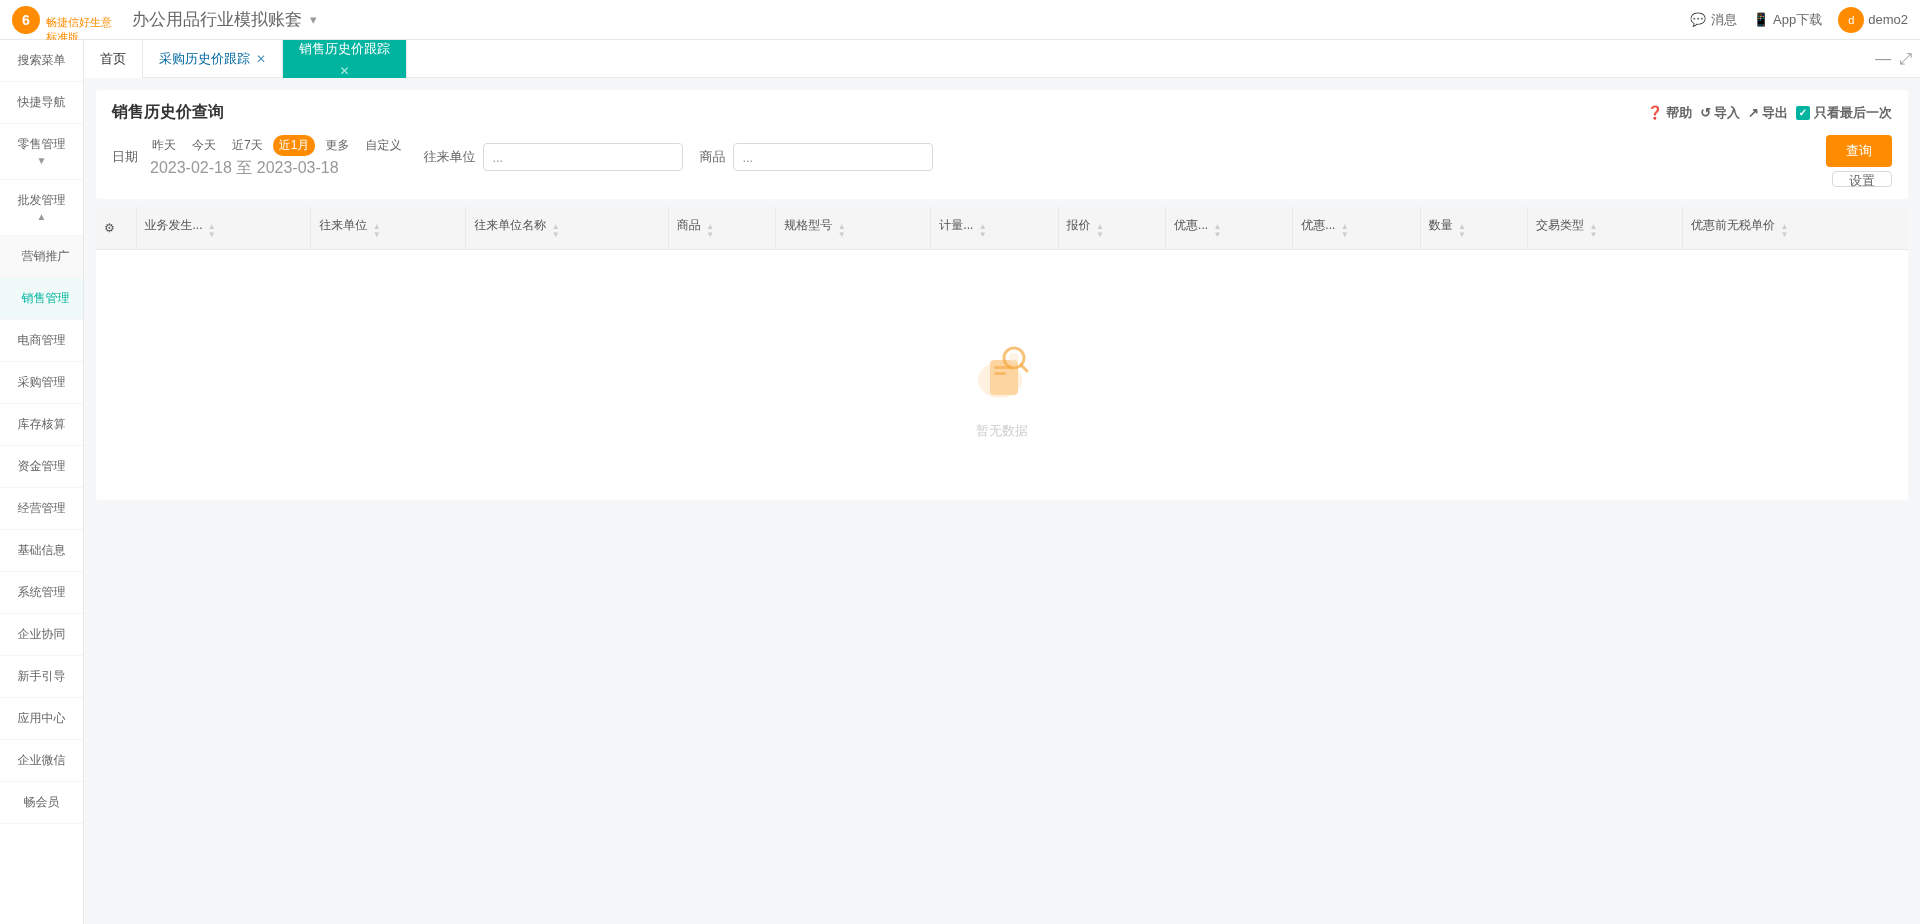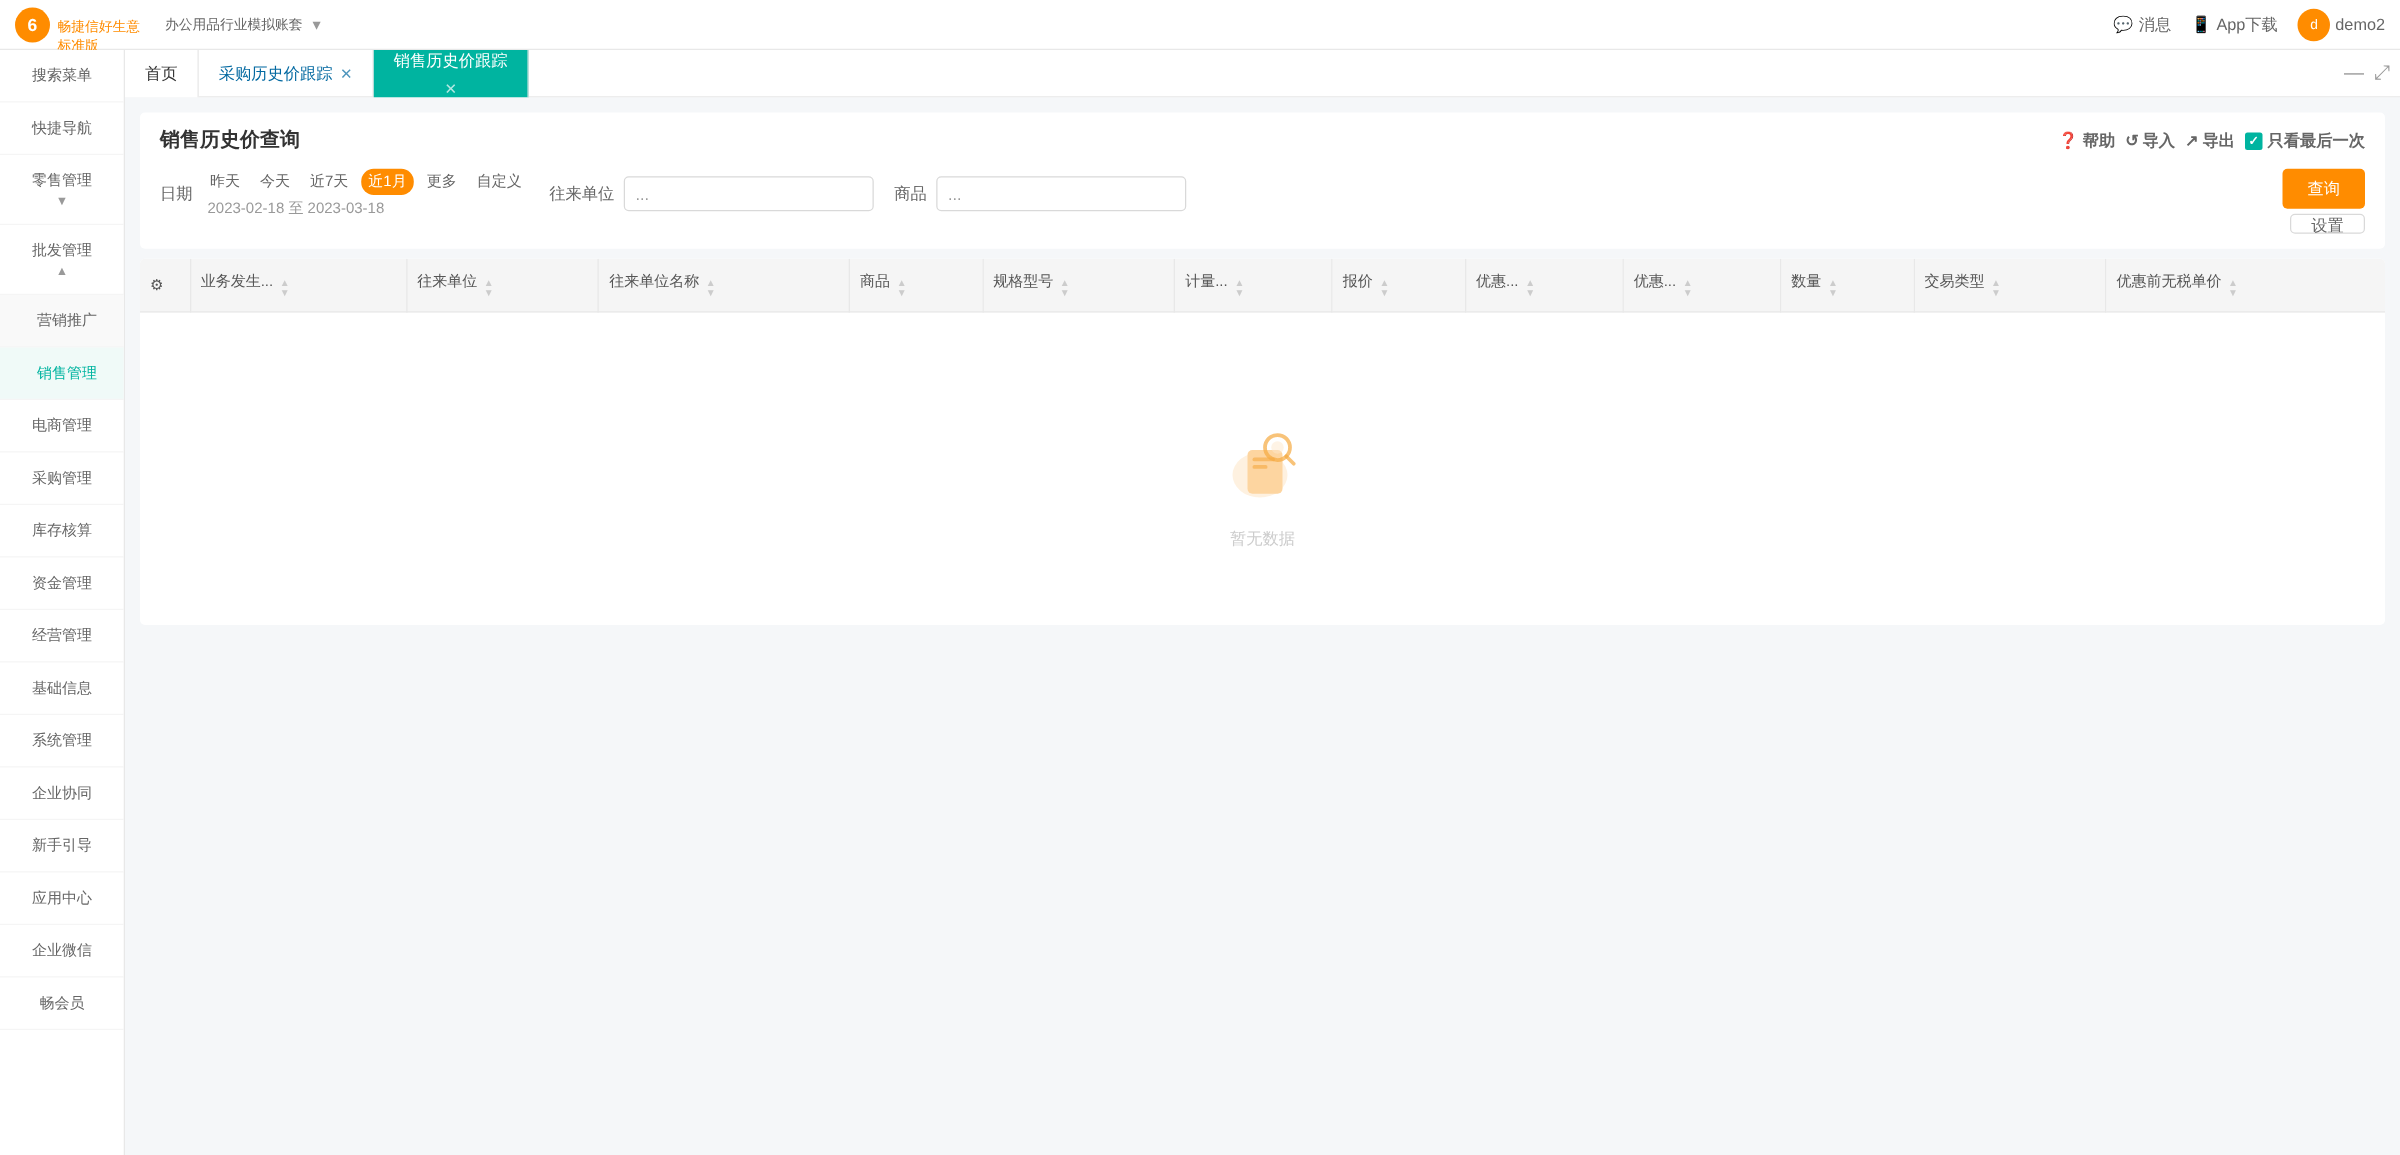--- a/index.html
+++ b/index.html
@@ -21,21 +21,21 @@
     .logo-icon { width: 28px; height: 28px; background: #ff8c00; border-radius: 50%; display: flex; align-items: center; justify-content: center; color: #fff; font-size: 14px; font-weight: bold; }
     .logo-text { font-size: 11px; color: #ff8c00; line-height: 1.3; margin-top: 20px; }
     .top-bar-right { display: flex; align-items: center; gap: 16px; color: #666; font-size: 13px; }
     .top-bar-right-item { display: flex; align-items: center; gap: 4px; cursor: pointer; }
     .avatar { width: 26px; height: 26px; border-radius: 50%; background: #ff8c00; color: #fff; display: flex; align-items: center; justify-content: center; font-size: 11px; }
 
     
     .main-layout { display: flex; flex: 1; overflow: hidden; }
 
     
-    .sidebar { width: 100px; background: #fff; border-right: 1px solid #e8e8e8; display: flex; flex-direction: column; overflow-y: auto; flex-shrink: 0; }
+    .sidebar { width: 84px; background: #fff; border-right: 1px solid #e8e8e8; display: flex; flex-direction: column; overflow-y: auto; flex-shrink: 0; }
     .sidebar-item { padding: 12px 8px; text-align: center; cursor: pointer; color: #666; font-size: 12px; border-bottom: 1px solid #f5f5f5; position: relative; }
     .sidebar-item.active { color: #00b4a0; }
     .sidebar-item .arrow { font-size: 10px; color: #999; }
 
     
     .content-area { flex: 1; display: flex; flex-direction: column; overflow: hidden; }
 
     
     .tab-bar { height: 38px; background: #fff; display: flex; align-items: center; border-bottom: 1px solid #e8e8e8; flex-shrink: 0; padding: 0; }
     .tab-item { height: 38px; display: flex; align-items: center; padding: 0 16px; cursor: pointer; font-size: 13px; color: #0369a1; border-right: 1px solid #e8e8e8; gap: 6px; white-space: nowrap; }
@@ -52,21 +52,21 @@
     .query-panel { background: #fff; margin: 12px 12px 0 12px; border-radius: 4px; padding: 12px 16px; }
     .query-panel-title { font-size: 16px; font-weight: bold; color: #333; margin-bottom: 12px; display: flex; align-items: center; justify-content: space-between; }
     .query-panel-actions { display: flex; gap: 8px; align-items: center; font-size: 13px; color: #666; }
     .query-panel-actions span { cursor: pointer; display: flex; align-items: center; gap: 3px; }
     .only-last-check { display: flex; align-items: center; gap: 4px; }
     .checkbox-checked { width: 14px; height: 14px; background: #00b4a0; border-radius: 2px; display: flex; align-items: center; justify-content: center; color: #fff; font-size: 10px; }
     .filter-label { color: #666; white-space: nowrap; font-size: 13px; }
     .date-shortcuts { display: flex; gap: 4px; align-items: center; }
     .date-btn { padding: 2px 6px; border-radius: 3px; cursor: pointer; color: #666; font-size: 12px; }
     .date-btn.active { background: #ff8c00; color: #fff; border-radius: 10px; }
-    .date-range { font-size: 12px; color: #999; margin-left: 4px; }
+    .date-range { font-size: 16px; color: #999; margin-left: 4px; }
     .filter-input { min-width: 160px; height: 28px; border: 1px solid #d9d9d9; border-radius: 4px; padding: 0 8px; display: flex; align-items: center; justify-content: space-between; cursor: pointer; background: #fff; color: #999; font-size: 13px; }
     .query-btn { height: 32px; padding: 0 20px; background: #ff8c00; color: #fff; border: none; border-radius: 4px; cursor: pointer; font-size: 13px; }
     .settings-btn { height: 16px; padding: 0 16px; background: #fff; color: #666; border: 1px solid #d9d9d9; border-radius: 4px; cursor: pointer; font-size: 13px; }
 
     
     .table-area { background: #fff; margin: 8px 12px; border-radius: 4px; overflow: hidden; }
     .data-table { width: 100%; border-collapse: collapse; }
     .data-table th { background: #f5f5f5; padding: 10px 8px; text-align: left; font-weight: normal; color: #555; font-size: 12px; border-bottom: 1px solid #e8e8e8; border-right: 1px solid #e8e8e8; white-space: nowrap; }
     .data-table th:last-child { border-right: none; }
     .data-table th .sort-arrows { display: inline-flex; flex-direction: column; margin-left: 2px; line-height: 1; }
@@ -89,21 +89,21 @@
 </head>
 <body>
 
 <div class="top-bar">
   <div class="top-bar-left">
     <div class="logo-area">
       <div class="logo-icon">6</div>
       <div class="logo-text" style="white-space:pre-line;">畅捷信好生意
 标准版</div>
     </div>
-    <span style="color:#666;font-size:11px;margin-left:12px;">办公用品行业模拟账套</span>
+    <span style="color:#666;font-size:17px;margin-left:12px;">办公用品行业模拟账套</span>
     <span style="color:#999;cursor:pointer;">▾</span>
   </div>
   <div class="top-bar-right">
     <div class="top-bar-right-item">
       <span>💬</span>
       <span>消息</span>
     </div>
     <div class="top-bar-right-item">
       <span>📱</span>
       <span>App下载</span>

